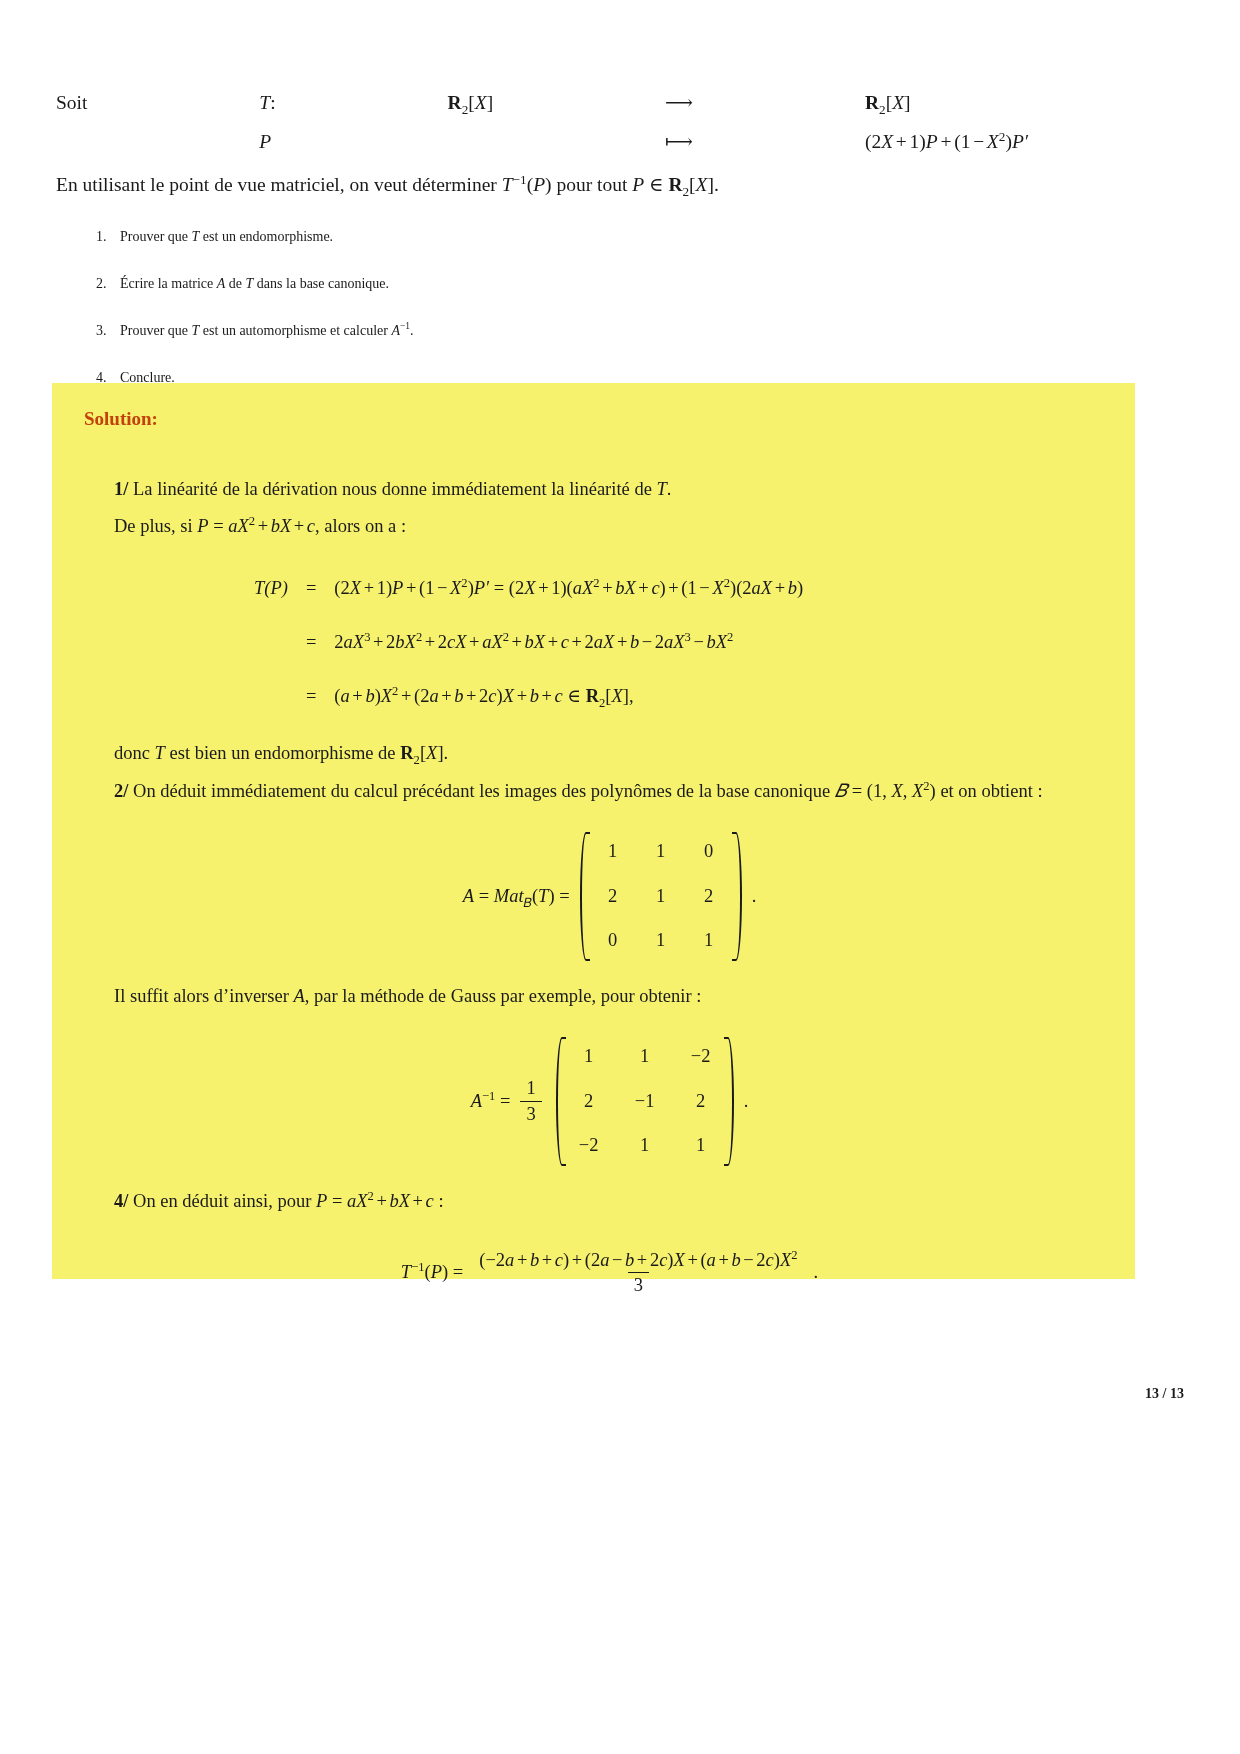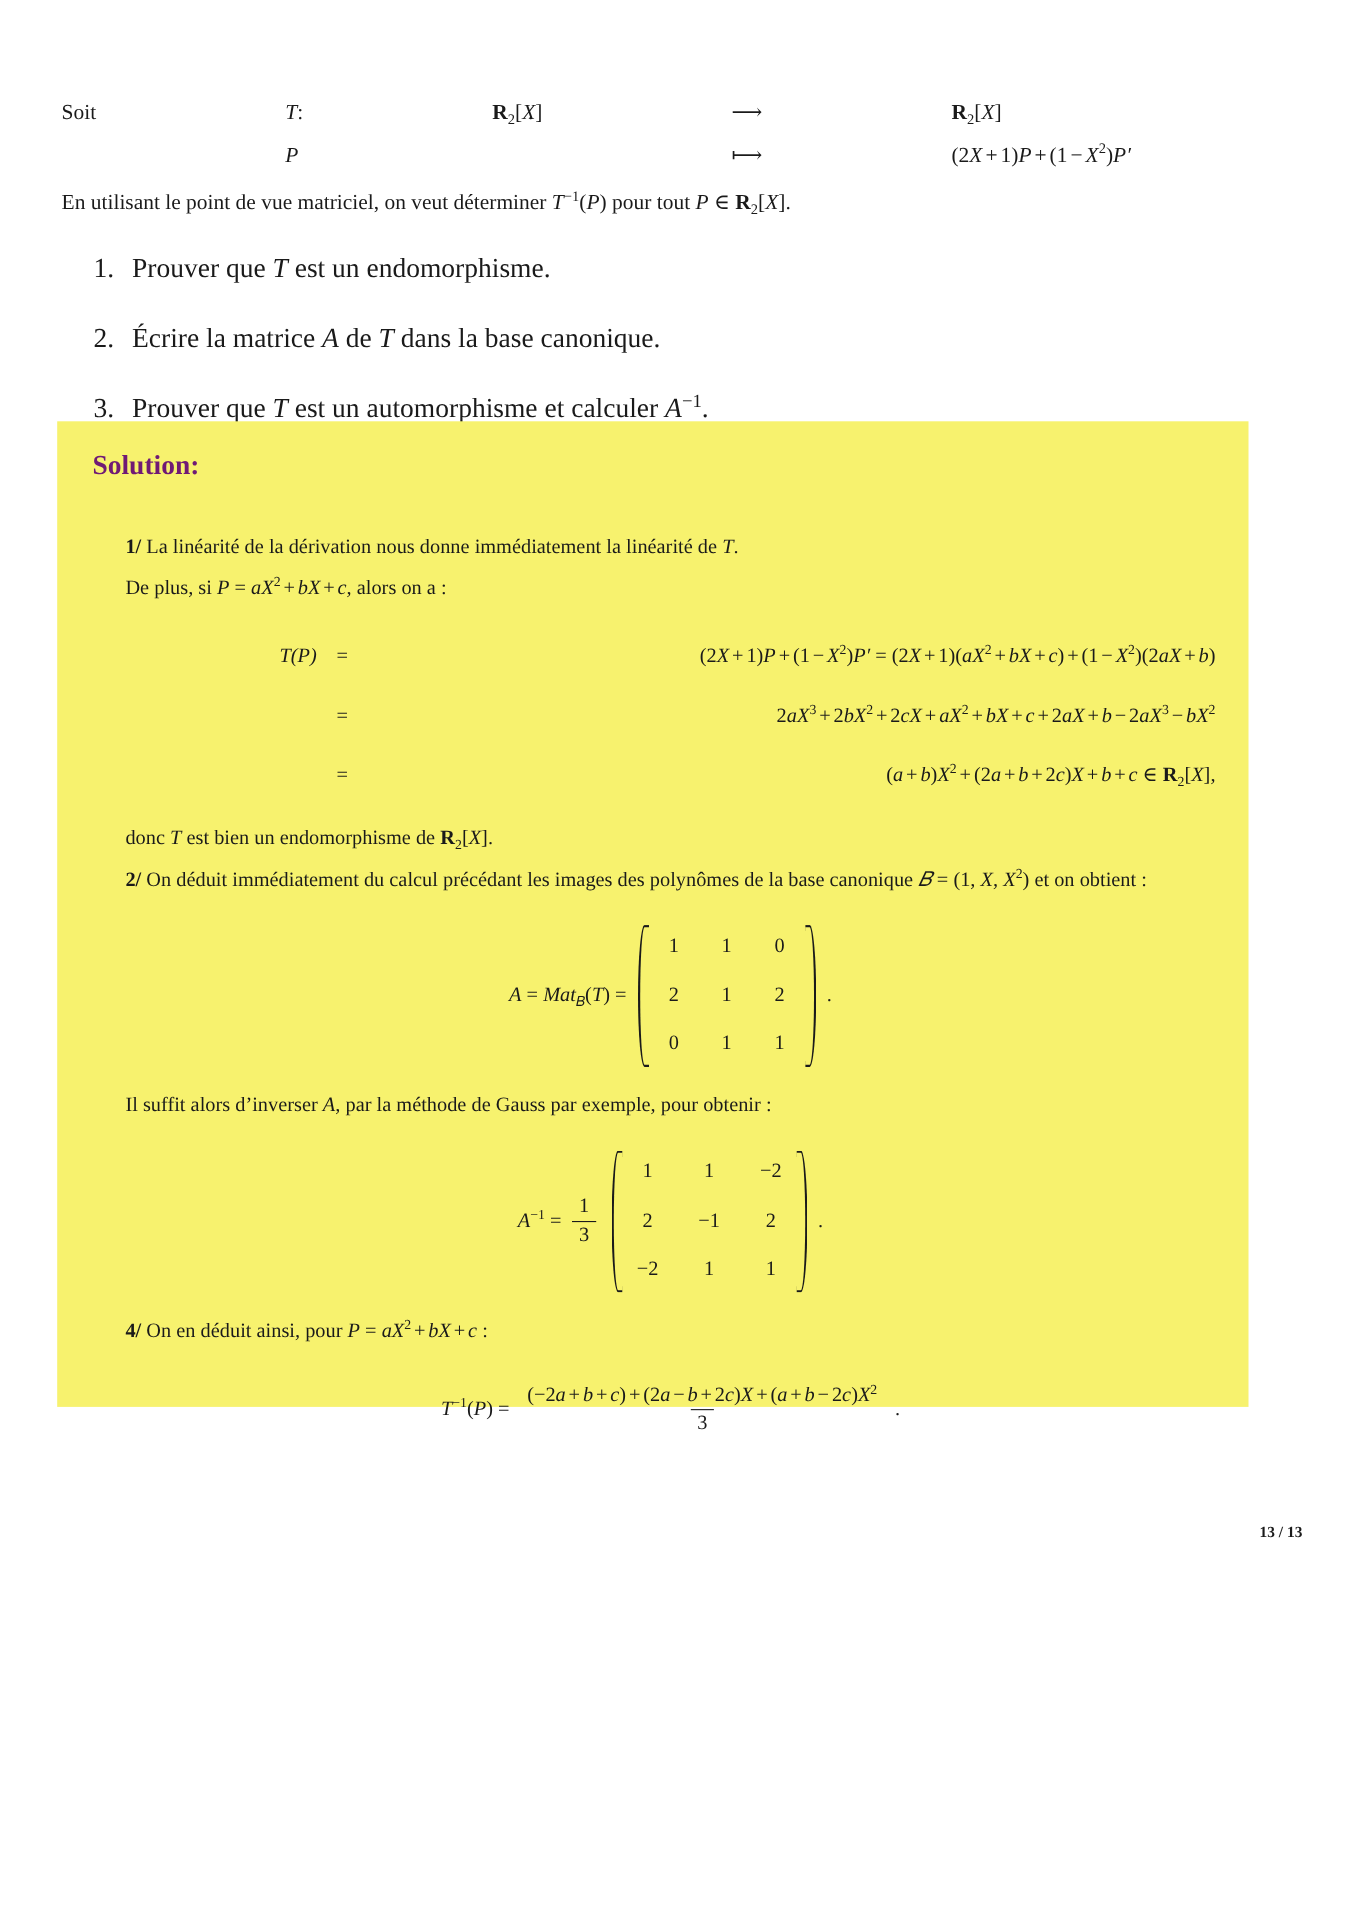--- a/index.html
+++ b/index.html
@@ -66,21 +66,21 @@
     font-size: 19.5px;
   }
   .intro-line {
     margin-top: 14px;
     font-size: 19.5px;
   }
 
   ol.qlist {
     margin: 26px 0 0 0;
     padding-left: 54px;
-    font-size: 25px;
+    font-size: 14px;
     line-height: 1.5;
   }
   ol.qlist > li {
     margin-bottom: 26px;
     padding-left: 10px;
   }
 
   
   .solution-box {
     position: absolute;
@@ -88,43 +88,43 @@
     top: 383px;
     width: 1083px;
     height: 896px;
     background: #f7f26e;
     box-sizing: border-box;
     padding: 18px 22px 20px 22px;
     font-size: 18.5px;
     line-height: 1.5;
   }
   .solution-title {
-    color: #701a75;
+    color: #c2410c;
     font-weight: bold;
-    font-size: 25px;
+    font-size: 19px;
     margin: 4px 0 0 10px;
   }
   .sol-body { margin-top: 42px; padding: 0 8px; margin-left: 32px; }
   .para { margin: 0 0 22px 0; }
   .para.nogap { margin-bottom: 10px; }
 
   
   .align-block {
     margin: 34px 0 30px 0;
     display: grid;
     grid-template-columns: max-content max-content 1fr;
     column-gap: 18px;
     row-gap: 26px;
     justify-content: start;
     padding-left: 140px;
     font-size: 18.5px;
   }
   .align-block .lhs { text-align: left; white-space: nowrap; }
   .align-block .rel { text-align: center; }
-  .align-block .rhs { text-align: right; white-space: nowrap; }
+  .align-block .rhs { text-align: left; white-space: nowrap; }
 
   
   .display-eq {
     display: flex;
     justify-content: center;
     align-items: center;
     margin: 26px 0 22px 0;
     font-size: 18.5px;
   }
   .eq-inner {

